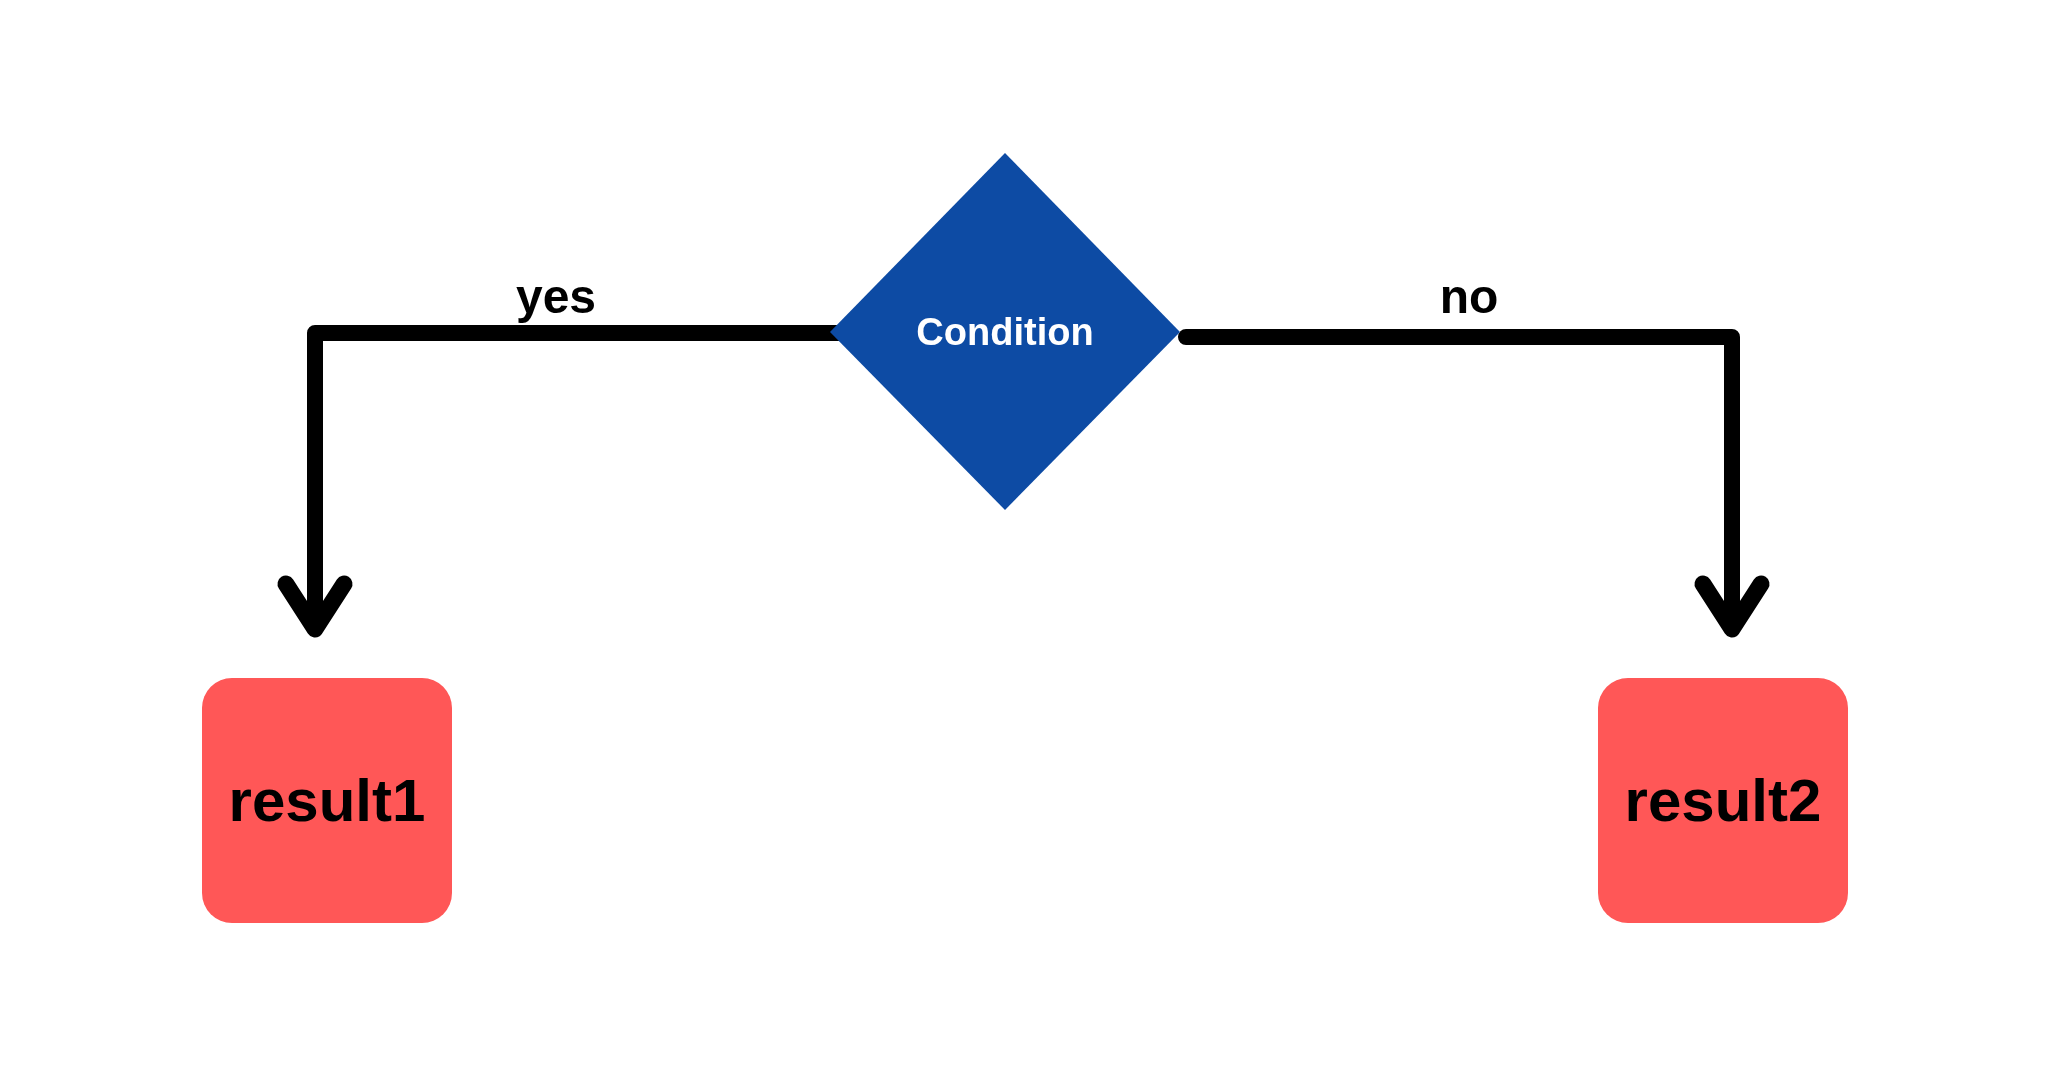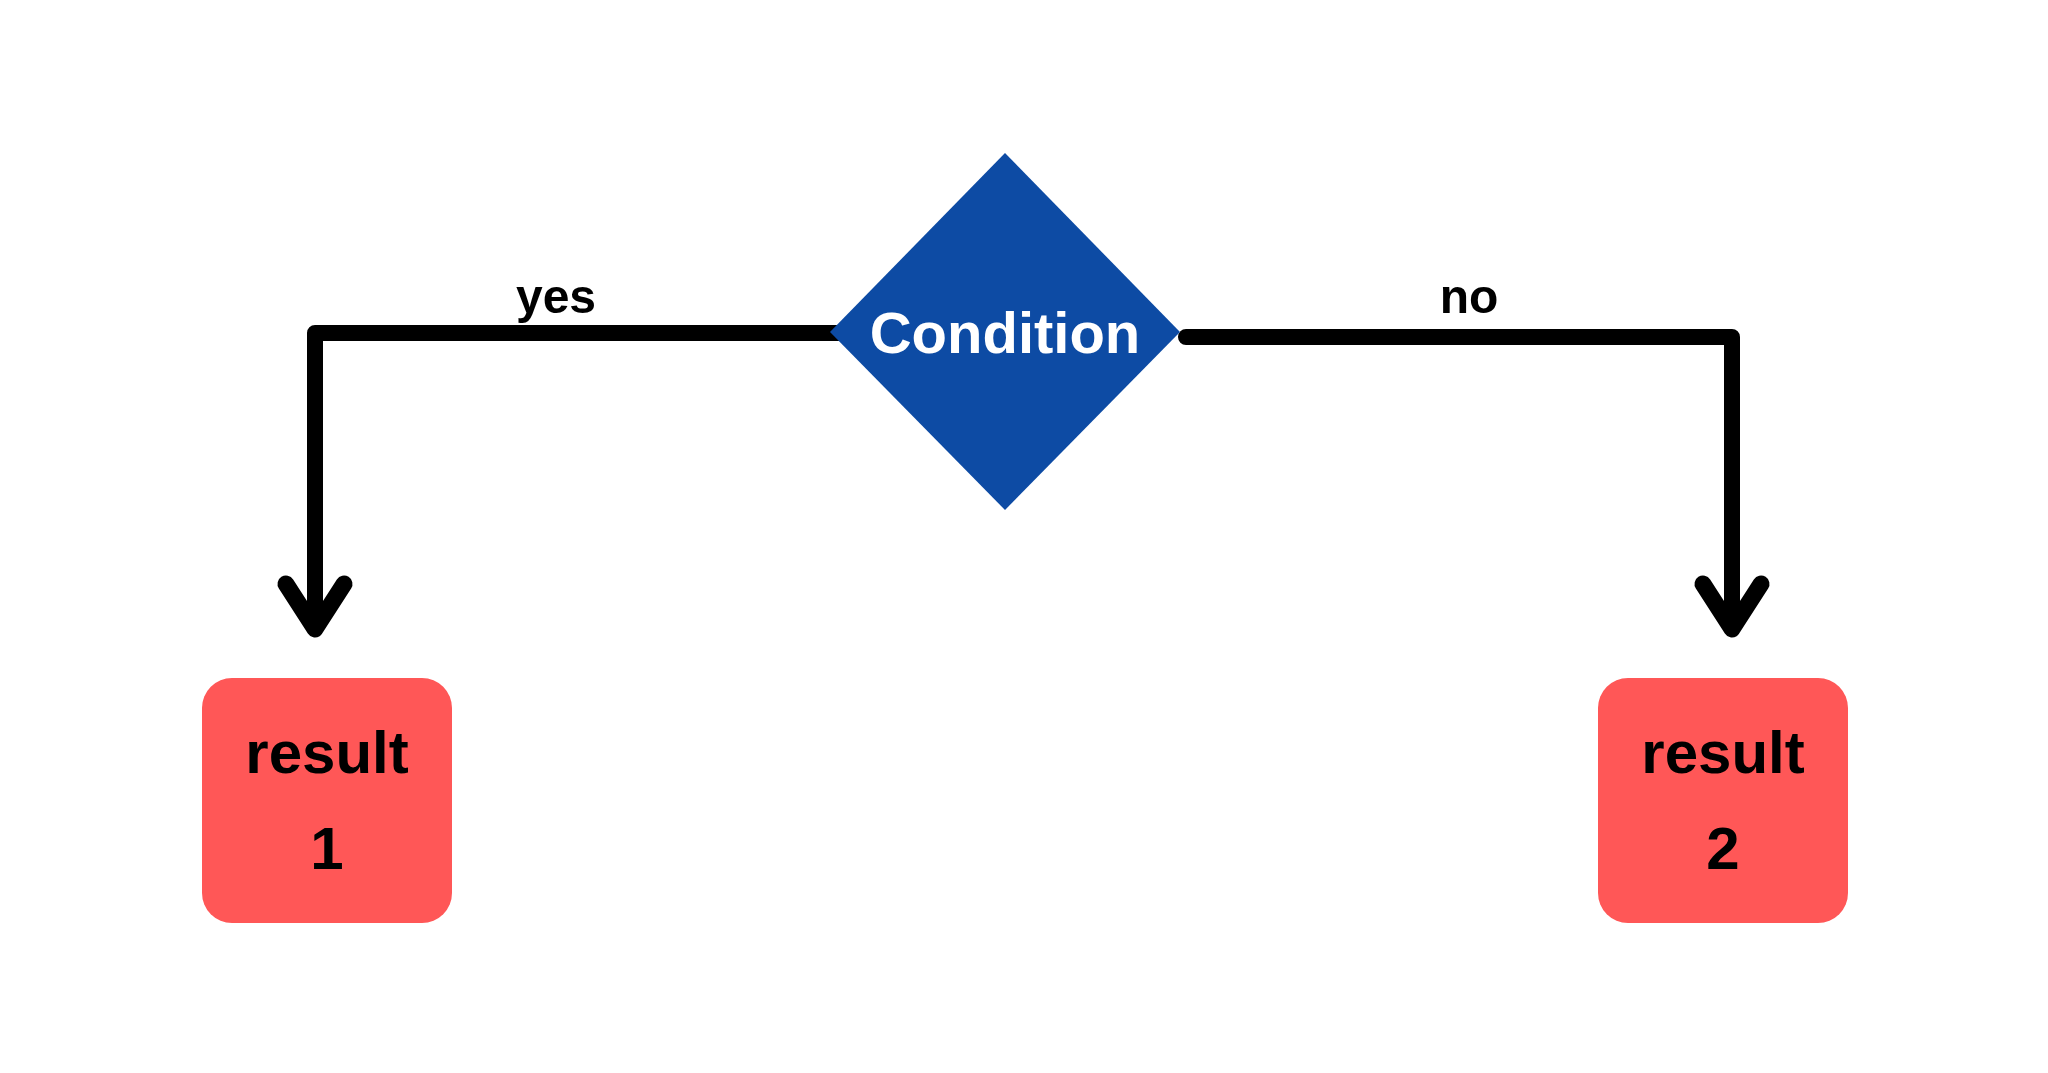--- a/index.html
+++ b/index.html
@@ -30,41 +30,41 @@
   }
   .label {
     position: absolute;
     transform: translate(-50%, -50%);
     font-weight: 700;
     white-space: nowrap;
   }
   .condition-label {
     left: 1005px;
     top: 332px;
-    font-size: 58px;
+    font-size: 38px;
   }
   .branch-label {
     font-size: 48px;
     color: #000000;
   }
   .branch-yes {
     left: 556px;
     top: 296px;
   }
   .branch-no {
     left: 1469px;
     top: 296px;
   }
   .result-box {
     position: absolute;
     width: 250px;
     height: 245px;
     border-radius: 30px;
     display: flex;
-    flex-direction: column;
+    flex-direction: row;
     align-items: center;
     justify-content: center;
     font-size: 60px;
     font-weight: 700;
     line-height: 1.6;
     text-align: center;
   }
   .result-1 {
     left: 202px;
     top: 678px;

